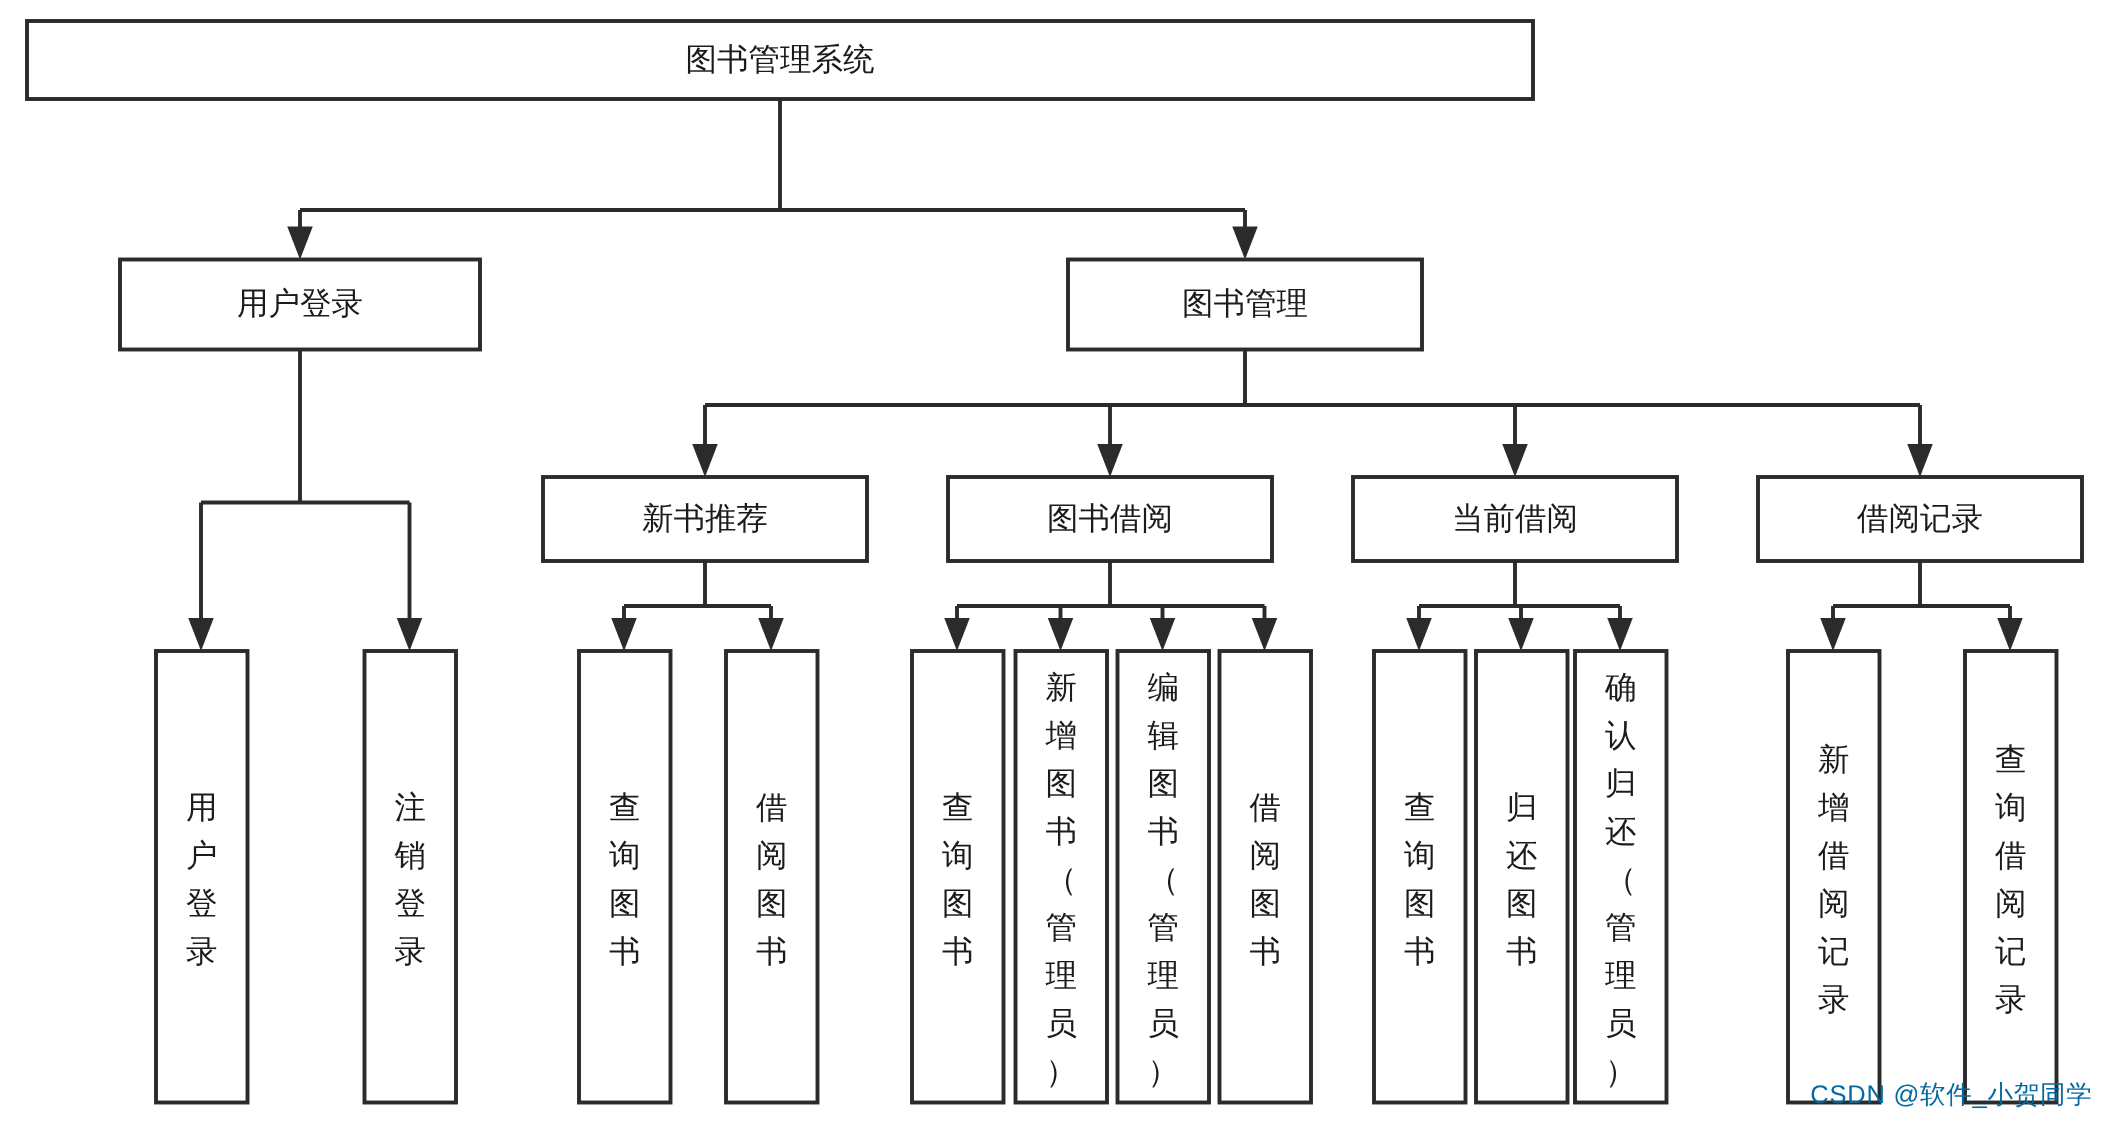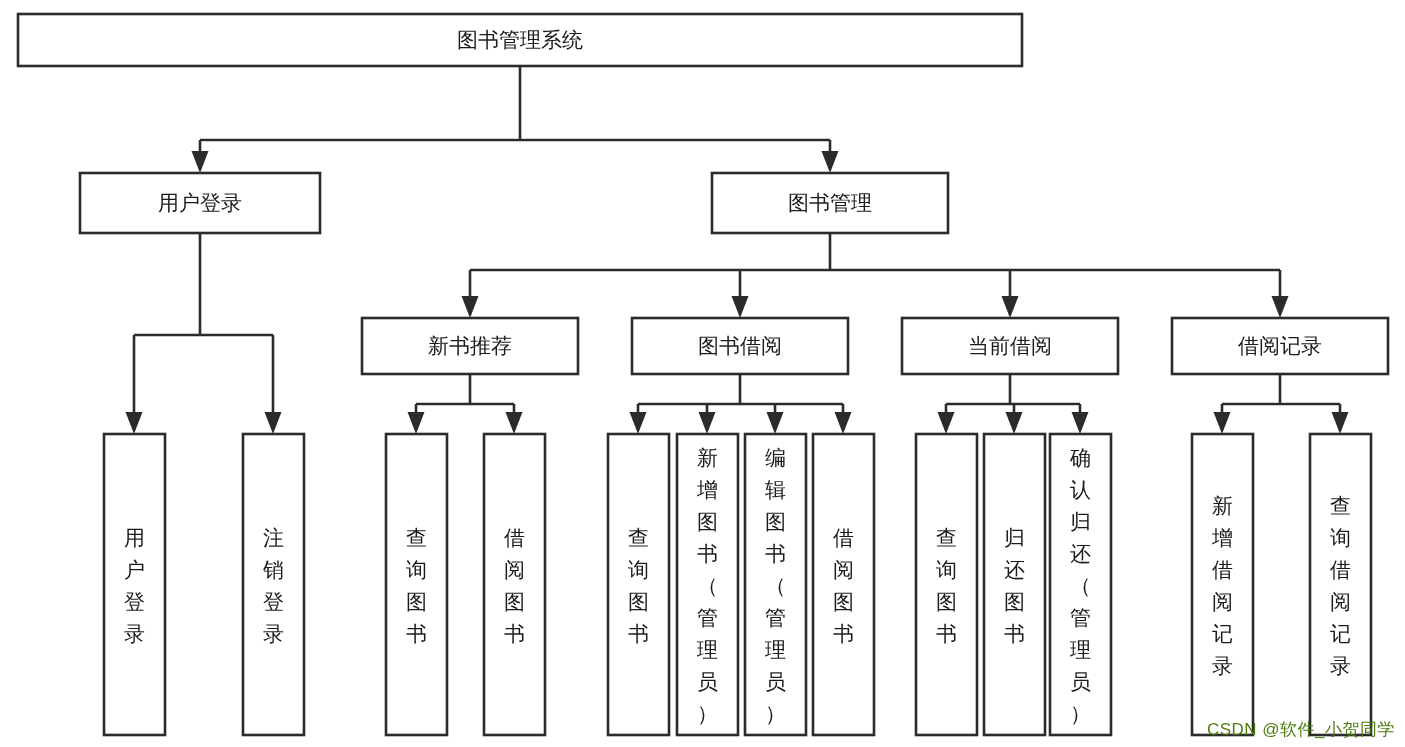--- a/index.html
+++ b/index.html
@@ -52,21 +52,21 @@
   .arrow-head {
     fill: #2b2b2b;
     stroke: none;
   }
   .watermark {
     position: absolute;
     right: 10px;
     bottom: 6px;
     font-family: "Liberation Sans", "DejaVu Sans", sans-serif;
     font-size: 17px;
-    color: #4d7c0f;
+    color: #0369a1;
     letter-spacing: 0.5px;
     white-space: nowrap;
     user-select: none;
   }
 </style>
 </head>
 <body>
 
 <div id="canvas">
 

